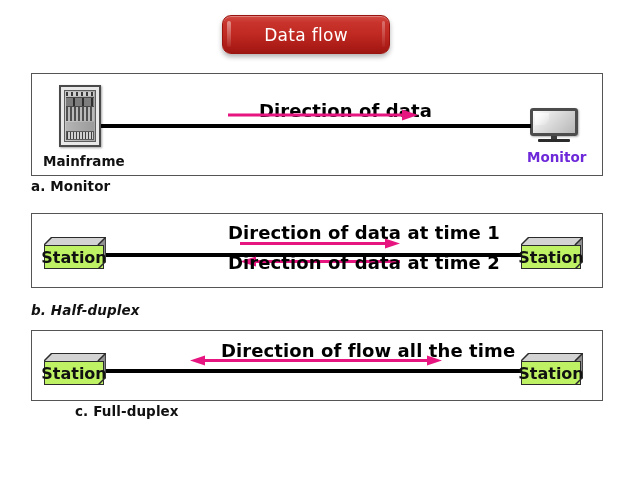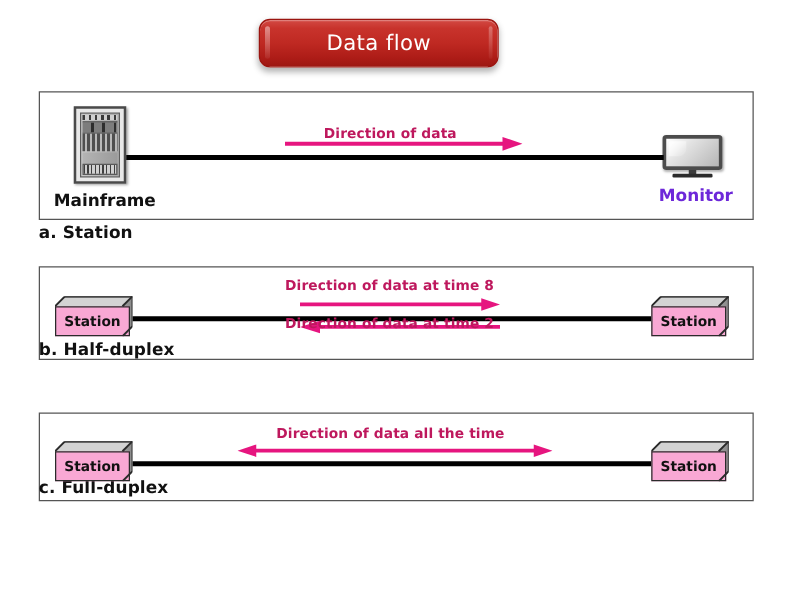--- a/index.html
+++ b/index.html
@@ -12,23 +12,23 @@
     height: 478px;
     position: relative;
     overflow: hidden;
     font-family: "DejaVu Sans", "Liberation Sans", sans-serif;
     color: #1a1a1a;
   }
 
   
   #title-banner {
     position: absolute;
-    left: 207px;
+    left: 222px;
     top: 15px;
-    width: 192px;
+    width: 168px;
     height: 39px;
     border-radius: 9px;
     background: linear-gradient(to bottom,
         #d34a44 0%,
         #c8332c 18%,
         #bf2922 50%,
         #ad1c17 82%,
         #9d1712 100%);
     box-shadow: 0 3px 5px rgba(0,0,0,0.30), inset 0 1px 0 rgba(255,255,255,0.30);
     border: 1px solid #9a140f;
@@ -81,22 +81,22 @@
 
   .caption {
     position: absolute;
     left: 31px;
     font-size: 13.5px;
     font-weight: bold;
     color: #111111;
     letter-spacing: 0.1px;
   }
   #caption-a { top: 178px; }
-  #caption-b { top: 272px; }
-  #caption-c { top: 382px; }
+  #caption-b { top: 302px; font-style: italic; }
+  #caption-c { top: 403px; margin-left: 44px; }
 
   
   .wire {
     position: absolute;
     background: #000000;
     height: 4px;
   }
 
   
   #mainframe {
@@ -223,27 +223,27 @@
     position: absolute;
     width: 62px;
     height: 32px;
   }
   .station .face {
     position: absolute;
     left: 0;
     top: 8px;
     width: 60px;
     height: 24px;
-    background: #f9a8d4;
+    background: #bef264;
     border: 1.5px solid #2b2b2b;
     box-sizing: border-box;
     display: flex;
     align-items: center;
     justify-content: center;
-    font-size: 11px;
+    font-size: 16px;
     font-weight: bold;
     color: #111111;
     z-index: 2;
   }
   .station .top {
     position: absolute;
     left: 0;
     top: 0;
     width: 62px;
     height: 9px;
@@ -277,23 +277,23 @@
     pointer-events: none;
   }
   .station .edge-tl svg { display: block; }
 
   
   .arrow-svg { position: absolute; display: block; }
 
   
   .dirlabel {
     position: absolute;
-    font-size: 11px;
+    font-size: 18px;
     font-weight: bold;
-    color: #be185d;
+    color: #000000;
     white-space: nowrap;
     letter-spacing: 0.1px;
   }
 </style>
 </head>
 <body>
 
 <div id="title-banner">
   <div id="title-text">Data flow</div>
 </div>
@@ -320,21 +320,21 @@
 
 <div class="wire" style="left:101px; top:124px; width:430px;"></div>
 
 <div class="dirlabel" style="left:259px; top:100px;">Direction of data</div>
 
 <svg class="arrow-svg" style="left:228px; top:109px;" width="190" height="12" viewBox="0 0 190 12">
   <line x1="0" y1="6" x2="175" y2="6" stroke="#e6157f" stroke-width="3.2"></line>
   <polygon points="174,0.5 190,6 174,11.5" fill="#e6157f"></polygon>
 </svg>
 
-<div class="caption" id="caption-a">a. Station</div>
+<div class="caption" id="caption-a">a. Monitor</div>
 
 <div class="panel" id="panel-halfduplex"></div>
 
 <div class="station" style="left:44px; top:237px;">
   <div class="top"></div>
   <div class="side"></div>
   <div class="face">
     <span>Station</span>
   </div>
   <div class="edge-tl">
@@ -354,21 +354,21 @@
   <div class="edge-tl">
     <svg width="62" height="32" viewBox="0 0 62 32">
       <polyline points="0,8 8,0 62,0 62,24 54,32" fill="none" stroke="#2b2b2b" stroke-width="1.5"></polyline>
       <line x1="54" y1="8" x2="62" y2="0" stroke="#2b2b2b" stroke-width="1.5"></line>
     </svg>
   </div>
 </div>
 
 <div class="wire" style="left:106px; top:253px; width:415px;"></div>
 
-<div class="dirlabel" style="left:228px; top:222px;">Direction of data at time 8</div>
+<div class="dirlabel" style="left:228px; top:222px;">Direction of data at time 1</div>
 
 <svg class="arrow-svg" style="left:240px; top:238px;" width="160" height="11" viewBox="0 0 160 11">
   <line x1="0" y1="5.5" x2="146" y2="5.5" stroke="#e6157f" stroke-width="3"></line>
   <polygon points="145,0.5 160,5.5 145,10.5" fill="#e6157f"></polygon>
 </svg>
 
 <svg class="arrow-svg" style="left:240px; top:256px;" width="160" height="11" viewBox="0 0 160 11">
   <line x1="15" y1="5.5" x2="160" y2="5.5" stroke="#e6157f" stroke-width="3"></line>
   <polygon points="16,0.5 0,5.5 16,10.5" fill="#e6157f"></polygon>
 </svg>
@@ -402,21 +402,21 @@
   <div class="edge-tl">
     <svg width="62" height="32" viewBox="0 0 62 32">
       <polyline points="0,8 8,0 62,0 62,24 54,32" fill="none" stroke="#2b2b2b" stroke-width="1.5"></polyline>
       <line x1="54" y1="8" x2="62" y2="0" stroke="#2b2b2b" stroke-width="1.5"></line>
     </svg>
   </div>
 </div>
 
 <div class="wire" style="left:106px; top:369px; width:415px;"></div>
 
-<div class="dirlabel" style="left:221px; top:340px;">Direction of data all the time</div>
+<div class="dirlabel" style="left:221px; top:340px;">Direction of flow all the time</div>
 
 <svg class="arrow-svg" style="left:190px; top:355px;" width="252" height="11" viewBox="0 0 252 11">
   <line x1="14" y1="5.5" x2="238" y2="5.5" stroke="#e6157f" stroke-width="3"></line>
   <polygon points="15,0.5 0,5.5 15,10.5" fill="#e6157f"></polygon>
   <polygon points="237,0.5 252,5.5 237,10.5" fill="#e6157f"></polygon>
 </svg>
 
 <div class="caption" id="caption-c">c. Full-duplex</div>
 
 </body></html>

